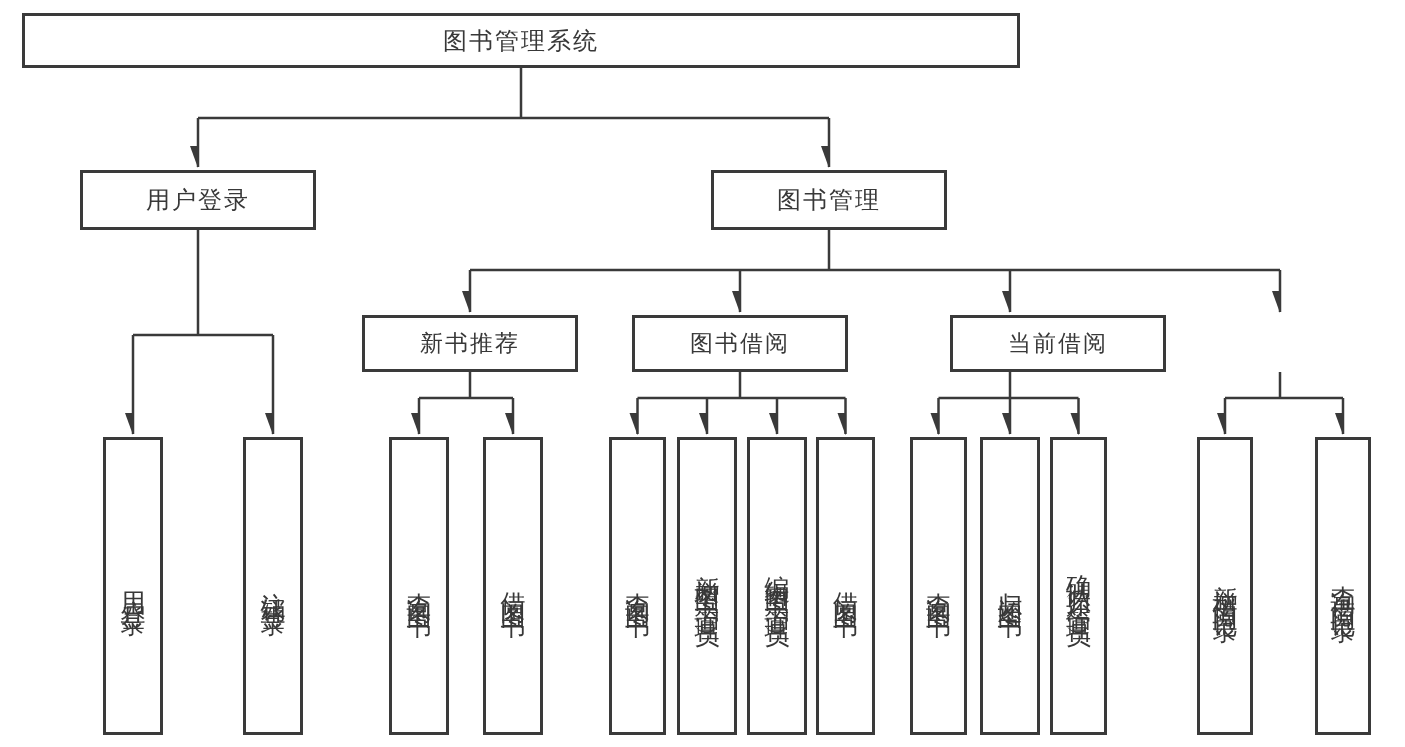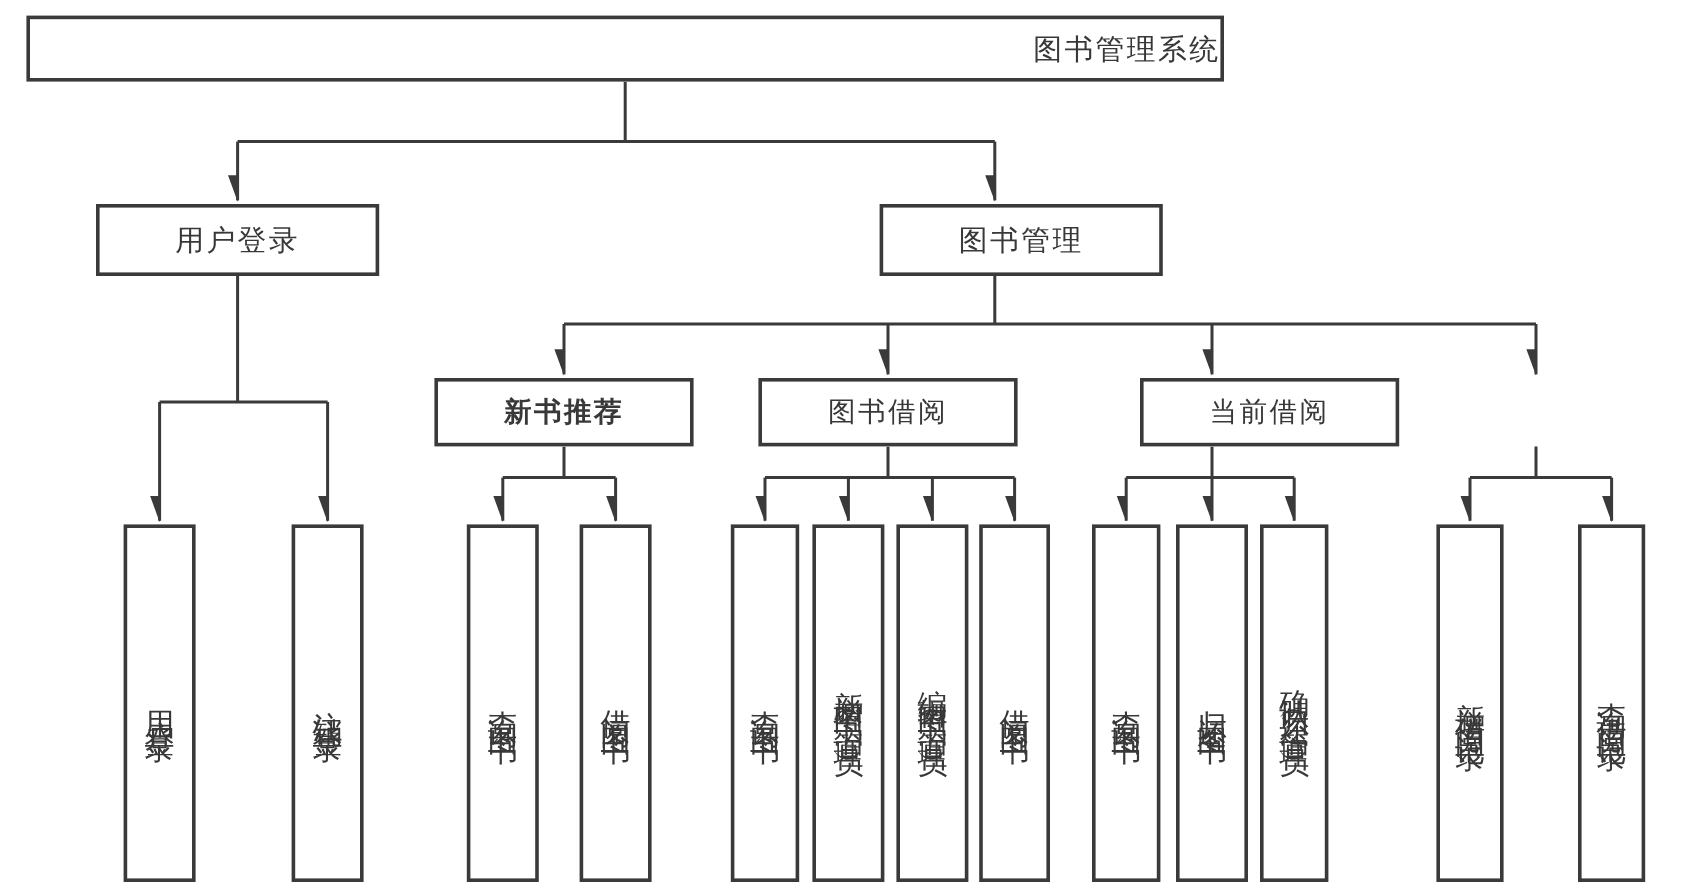--- a/index.html
+++ b/index.html
@@ -68,32 +68,32 @@
     <path d="M707 398 V434" marker-end="url(#arrowhead)"></path>
     <path d="M777 398 V434" marker-end="url(#arrowhead)"></path>
     <path d="M845.5 398 V434" marker-end="url(#arrowhead)"></path>
     <path d="M938.5 398 V434" marker-end="url(#arrowhead)"></path>
     <path d="M1010 398 V434" marker-end="url(#arrowhead)"></path>
     <path d="M1078.5 398 V434" marker-end="url(#arrowhead)"></path>
     <path d="M1225 398 V434" marker-end="url(#arrowhead)"></path>
     <path d="M1343 398 V434" marker-end="url(#arrowhead)"></path>
   </svg>
 
-  <div class="box" style="left:22px;top:13px;width:998px;height:55px;justify-content:flex-end;">
+  <div class="box" style="left:22px;top:13px;width:998px;height:55px;">
     <span class="hlabel">图书管理系统</span>
   </div>
 
   <div class="box" style="left:80px;top:170px;width:236px;height:60px;">
     <span class="hlabel">用户登录</span>
   </div>
-  <div class="box" style="left:733px;top:170px;width:236px;height:60px;text-align:right;">
+  <div class="box" style="left:711px;top:170px;width:236px;height:60px;text-align:right;">
     <span class="hlabel">图书管理</span>
   </div>
 
-  <div class="box l3" style="left:362px;top:315px;width:216px;height:57px;font-weight:bold;">
+  <div class="box l3" style="left:362px;top:315px;width:216px;height:57px;">
     <span class="hlabel">新书推荐</span>
   </div>
   <div class="box l3" style="left:632px;top:315px;width:216px;height:57px;text-align:right;">
     <span class="hlabel">图书借阅</span>
   </div>
   <div class="box l3" style="left:902px;top:315px;width:216px;height:57px;margin-left:48px;">
     <span class="hlabel">当前借阅</span>
   </div>
 
   <div class="box" style="left:103px;top:437px;width:60px;height:298px;">

